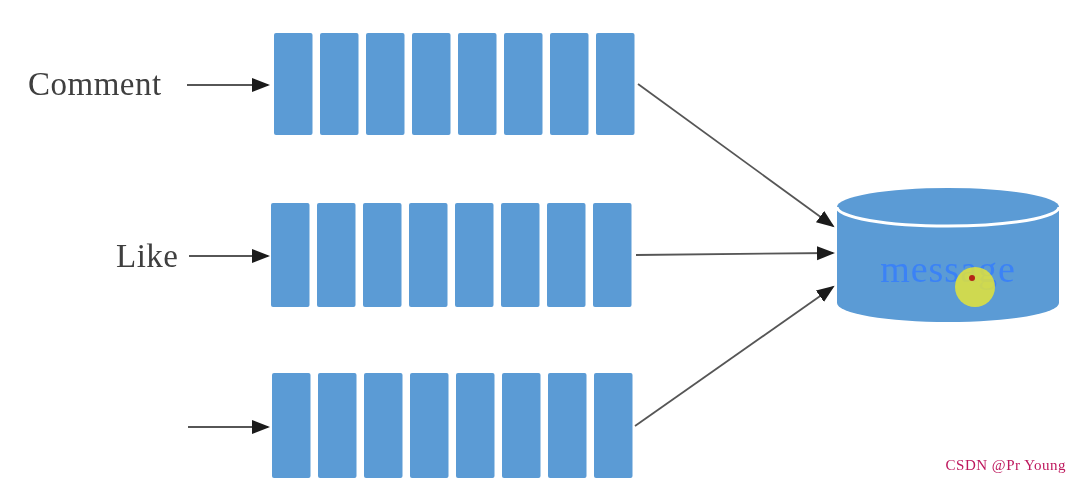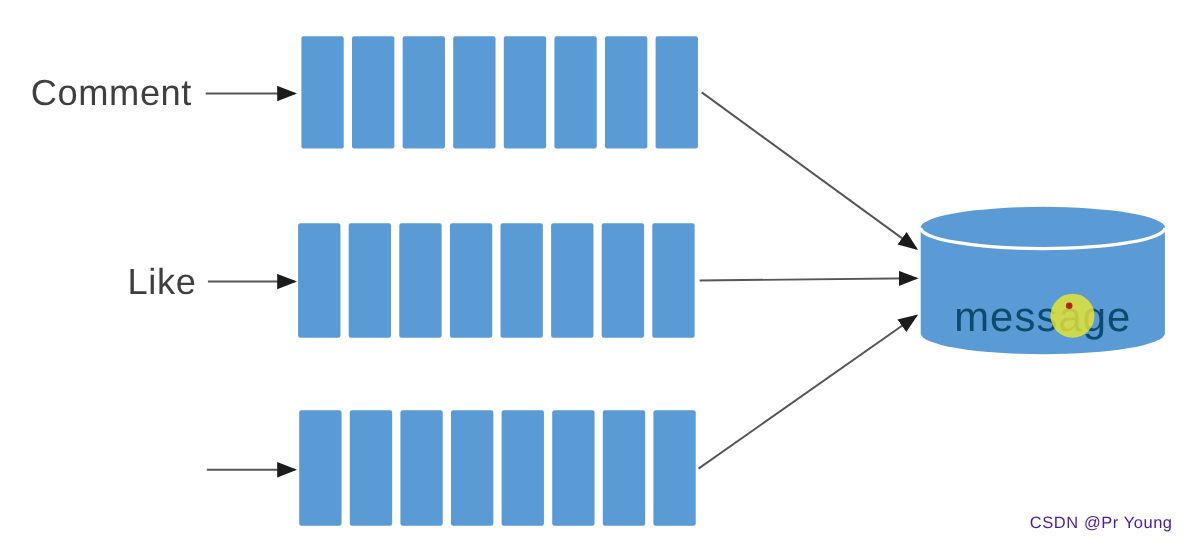--- a/index.html
+++ b/index.html
@@ -1,66 +1,65 @@
 <!DOCTYPE html>
 <html><head>
 <meta charset="utf-8">
 <style>
   html,body{margin:0;padding:0;background:#fff;}
   .stage{
     position:relative;
     width:1078px;height:499px;
     background:#ffffff;
     overflow:hidden;
-    font-family:Liberation Sans, sans-serif;
+    font-family:Liberation Serif, serif;
   }
   #diagram-svg{position:absolute;left:0;top:0;z-index:1;}
   .queue-label{
     position:absolute;
     z-index:2;
     font-size:33px;
     line-height:40px;
     color:#3f3f3f;
     letter-spacing:0.5px;
     white-space:nowrap;
   }
   .label-comment{left:28px;top:64px;}
   .label-like{left:116px;top:236px;}
   .label-follow{left:77px;top:406px;}
   .db-label{
     position:absolute;
     z-index:2;
     left:837px;top:247px;width:222px;
     text-align:center;
     font-size:38px;line-height:44px;
-    color:#0c4a6e;
+    color:#3b82f6;
     letter-spacing:1px;
-    margin-top:20px;
   }
   .laser-pointer{
     position:absolute;
     z-index:3;
     left:955px;top:267px;
     width:40px;height:40px;
     border-radius:50%;
     background:rgba(233,230,50,0.82);
   }
   .laser-dot{
     position:absolute;
     left:14px;top:8px;
     width:6px;height:6px;
     border-radius:50%;
     background:#b52517;
   }
   .watermark{
     position:absolute;
     z-index:2;
-    right:12px;bottom:15px;
+    right:12px;bottom:25px;
     font-size:15px;
-    color:#4c1d95;
+    color:#be185d;
     letter-spacing:0.5px;
     text-align:right;
   }
 </style>
 </head>
 <body>
 
 <div class="stage">
 
   <svg id="diagram-svg" width="1078" height="499" viewBox="0 0 1078 499">

